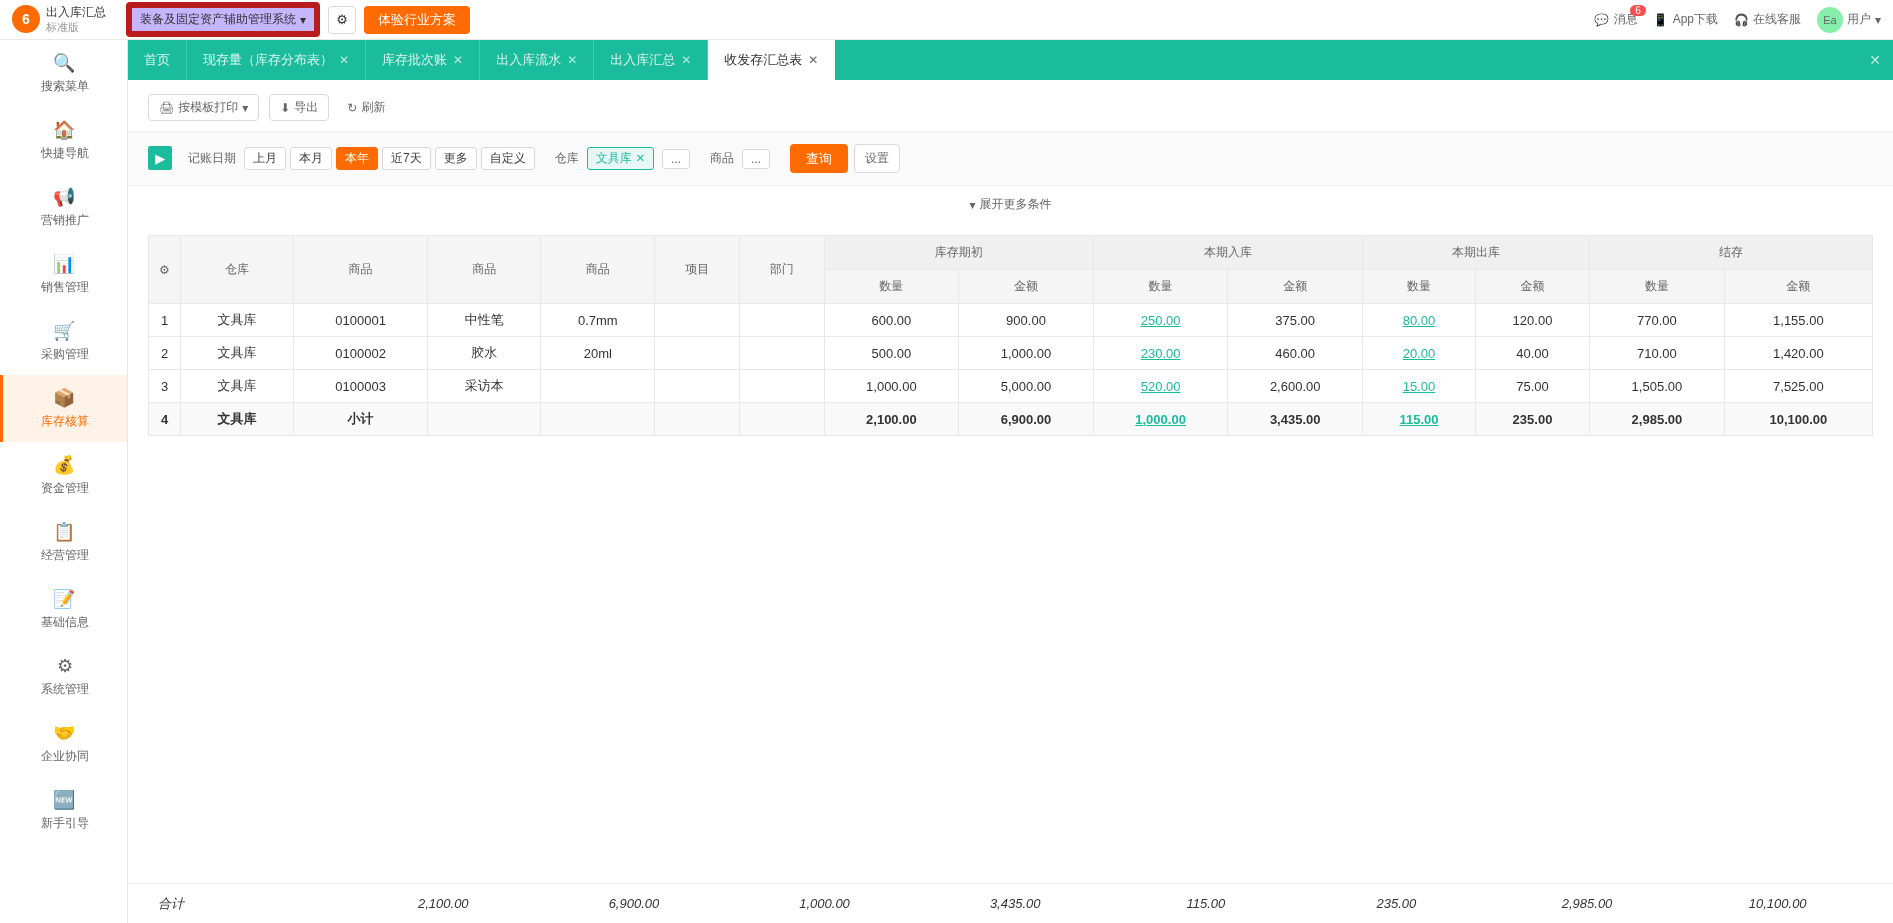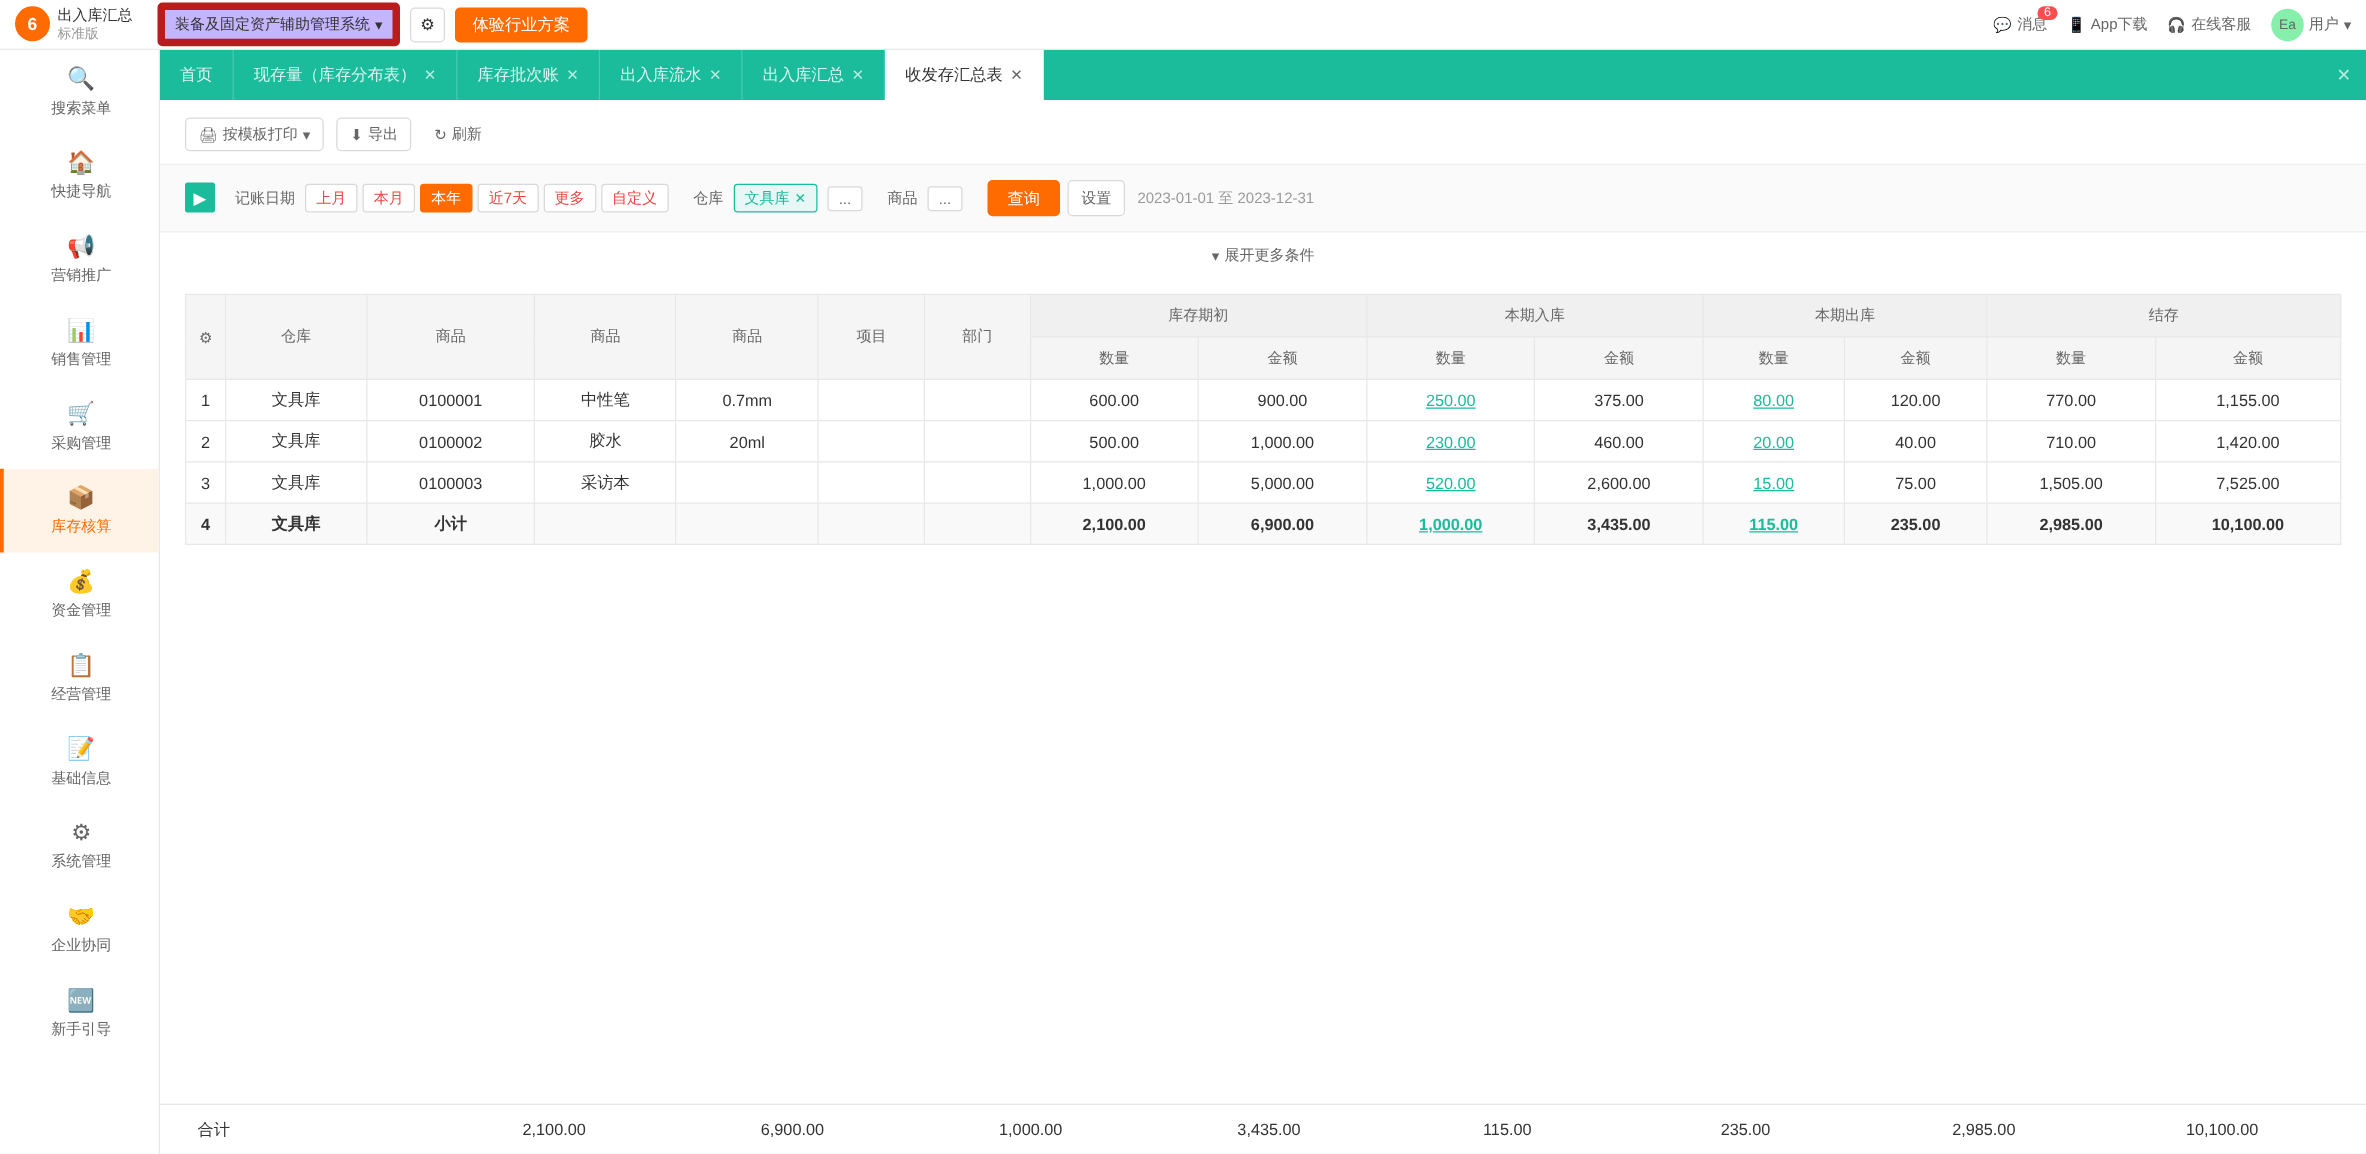--- a/index.html
+++ b/index.html
@@ -53,21 +53,21 @@
     .refresh-btn { display: flex; align-items: center; gap: 4px; padding: 4px 8px; border: none; background: none; cursor: pointer; font-size: 12px; color: #666; }
 
     
     .filter-area { padding: 12px 20px; background: #fafafa; border-bottom: 1px solid #f0f0f0; display: flex; align-items: flex-start; gap: 16px; }
     .filter-toggle { width: 24px; height: 24px; background: #1abc9c; color: #fff; border: none; cursor: pointer; border-radius: 2px; display: flex; align-items: center; justify-content: center; flex-shrink: 0; margin-top: 2px; }
     .filter-body { flex: 1; display: flex; gap: 10px; }
     .filter-row { display: flex; align-items: center; gap: 20px; flex-wrap: wrap; }
     .filter-group { display: flex; align-items: center; gap: 8px; }
     .filter-label { color: #666; font-size: 12px; white-space: nowrap; }
     .date-btns { display: flex; align-items: center; gap: 4px; }
-    .date-btn { padding: 2px 8px; border: 1px solid #d9d9d9; border-radius: 3px; cursor: pointer; font-size: 12px; color: #ef4444; background: #fff; }
+    .date-btn { padding: 2px 8px; border: 1px solid #d9d9d9; border-radius: 3px; cursor: pointer; font-size: 12px; color: #404040; background: #fff; }
     .date-btn.active { background: #ff6b00; color: #fff; border-color: #ff6b00; }
     .date-range { font-size: 12px; color: #999; }
     .warehouse-tag { display: flex; align-items: center; gap: 4px; background: #e6f7f5; border: 1px solid #1abc9c; border-radius: 3px; padding: 2px 8px; font-size: 12px; color: #1abc9c; }
     .tag-close { cursor: pointer; color: #1abc9c; font-size: 11px; }
     .ellipsis-btn { padding: 2px 8px; border: 1px solid #d9d9d9; border-radius: 3px; cursor: pointer; font-size: 12px; color: #666; background: #fff; }
     .query-btn { background: #ff6b00; color: #fff; border: none; border-radius: 4px; padding: 5px 16px; cursor: pointer; font-size: 13px; }
     .set-btn { background: #fff; color: #666; border: 1px solid #d9d9d9; border-radius: 4px; padding: 5px 10px; cursor: pointer; font-size: 12px; }
     .expand-btn { display: flex; align-items: center; gap: 4px; font-size: 12px; color: #666; cursor: pointer; padding: 4px 10px; }
 
     
@@ -75,21 +75,21 @@
     table { width: 100%; border-collapse: collapse; font-size: 13px; margin-top: 12px; }
     thead tr { background: #f5f5f5; }
     th { padding: 8px 10px; text-align: center; font-weight: 500; color: #666; border: 1px solid #e8e8e8; font-size: 12px; }
     td { padding: 7px 10px; text-align: center; border: 1px solid #e8e8e8; color: #333; }
     .subtotal-row td { font-weight: bold; background: #f9f9f9; }
     .settings-col { width: 32px; }
     .link-val { color: #1abc9c; text-decoration: underline; cursor: pointer; }
     th.group-header { background: #f0f0f0; }
 
     
-    .bottom-bar { height: 40px; background: #fff; border-top: 1px solid #e8e8e8; display: flex; align-items: center; padding: 0 20px; flex-shrink: 0; font-size: 13px; color: #333; }
+    .bottom-bar { height: 40px; background: #fff; border-top: 1px solid #e8e8e8; display: flex; align-items: center; padding: 0 20px; flex-shrink: 0; font-size: 13px; color: #333; font-style: italic; }
     .bottom-total { display: flex; align-items: center; gap: 0; width: 100%; }
     .bottom-label { width: 200px; font-weight: 500; padding-left: 10px; }
     .bottom-vals { display: flex; flex: 1; gap: 0; }
     .bval { flex: 1; text-align: center; font-weight: 500; }
 
     .expand-row { display: flex; justify-content: center; padding: 6px 0; }
   </style>
 </head>
 <body>
 
@@ -261,23 +261,20 @@
               </div>
               <div class="filter-group">
                 <span class="filter-label">商品</span>
                 <button class="ellipsis-btn">...</button>
               </div>
               <div style="margin-left:auto; display:flex; gap:6px;">
                 <button class="query-btn">查询</button>
                 <button class="set-btn">设置</button>
               </div>
             </div>
-            <div class="filter-row">
-              <span class="date-range">2023-01-01 至 2023-12-31</span>
-            </div>
           </div>
         </div>
 
         <div class="expand-row">
           <div class="expand-btn">
             <span>▾</span>
             <span>展开更多条件</span>
           </div>
         </div>
 

